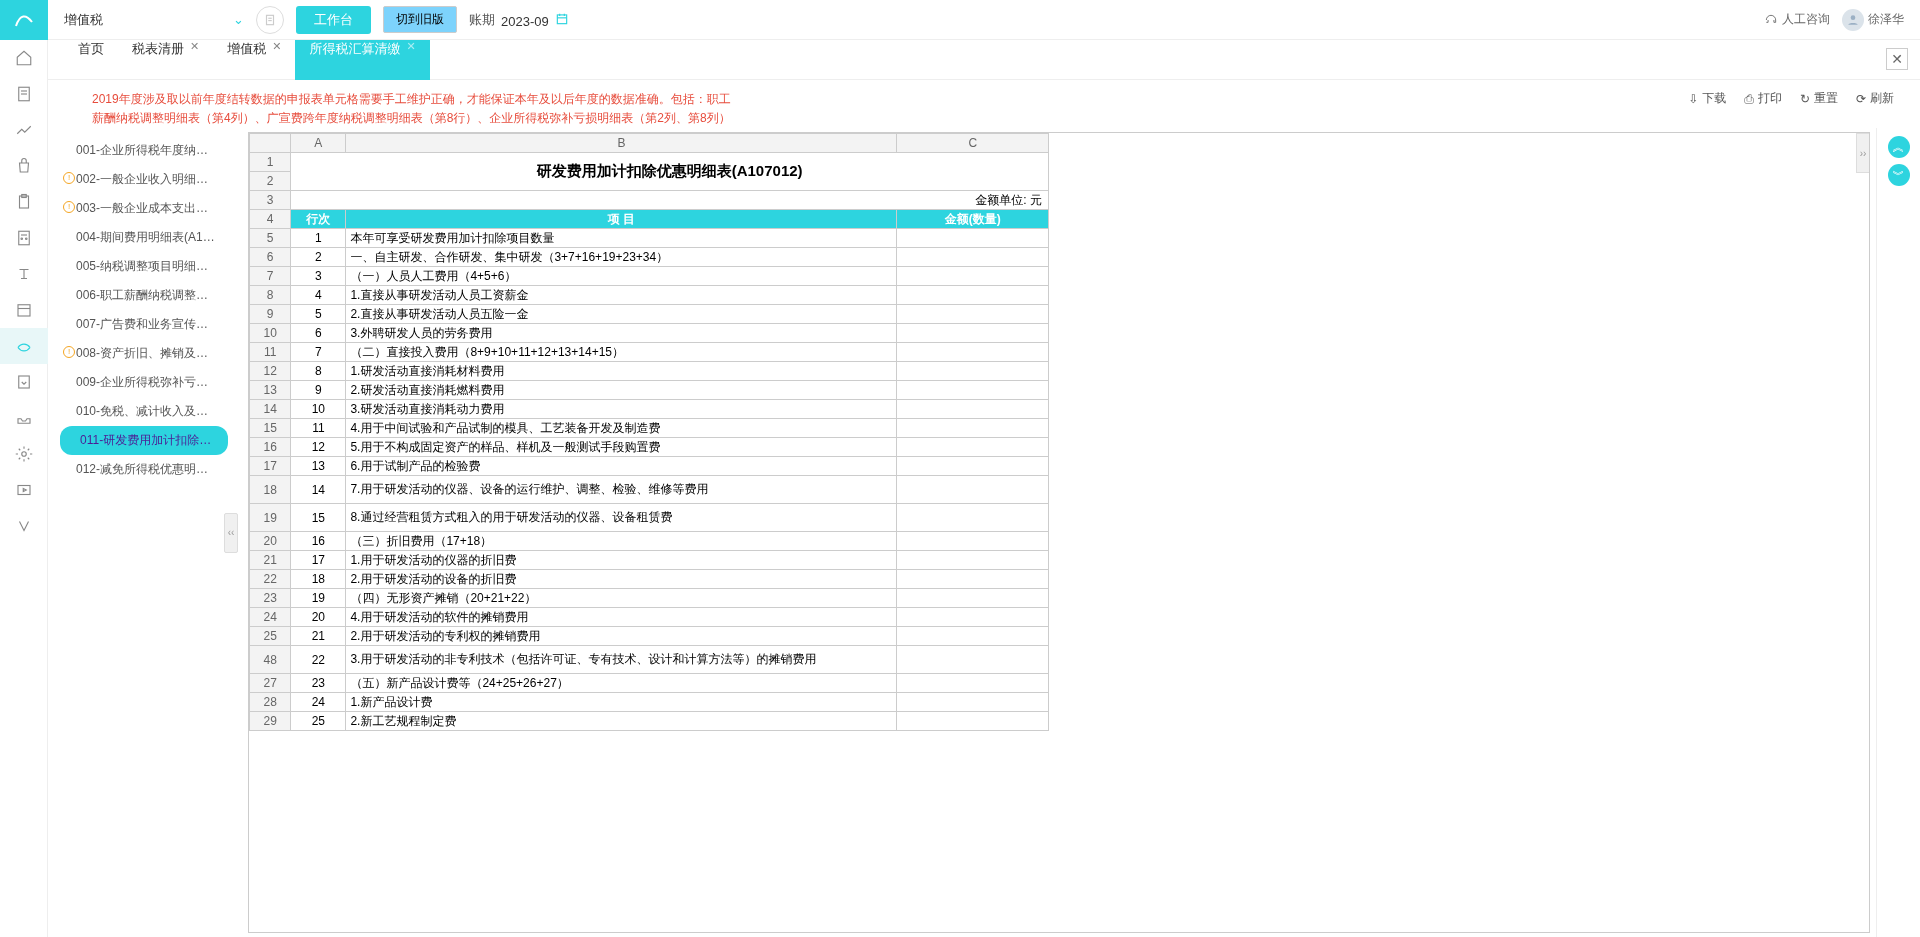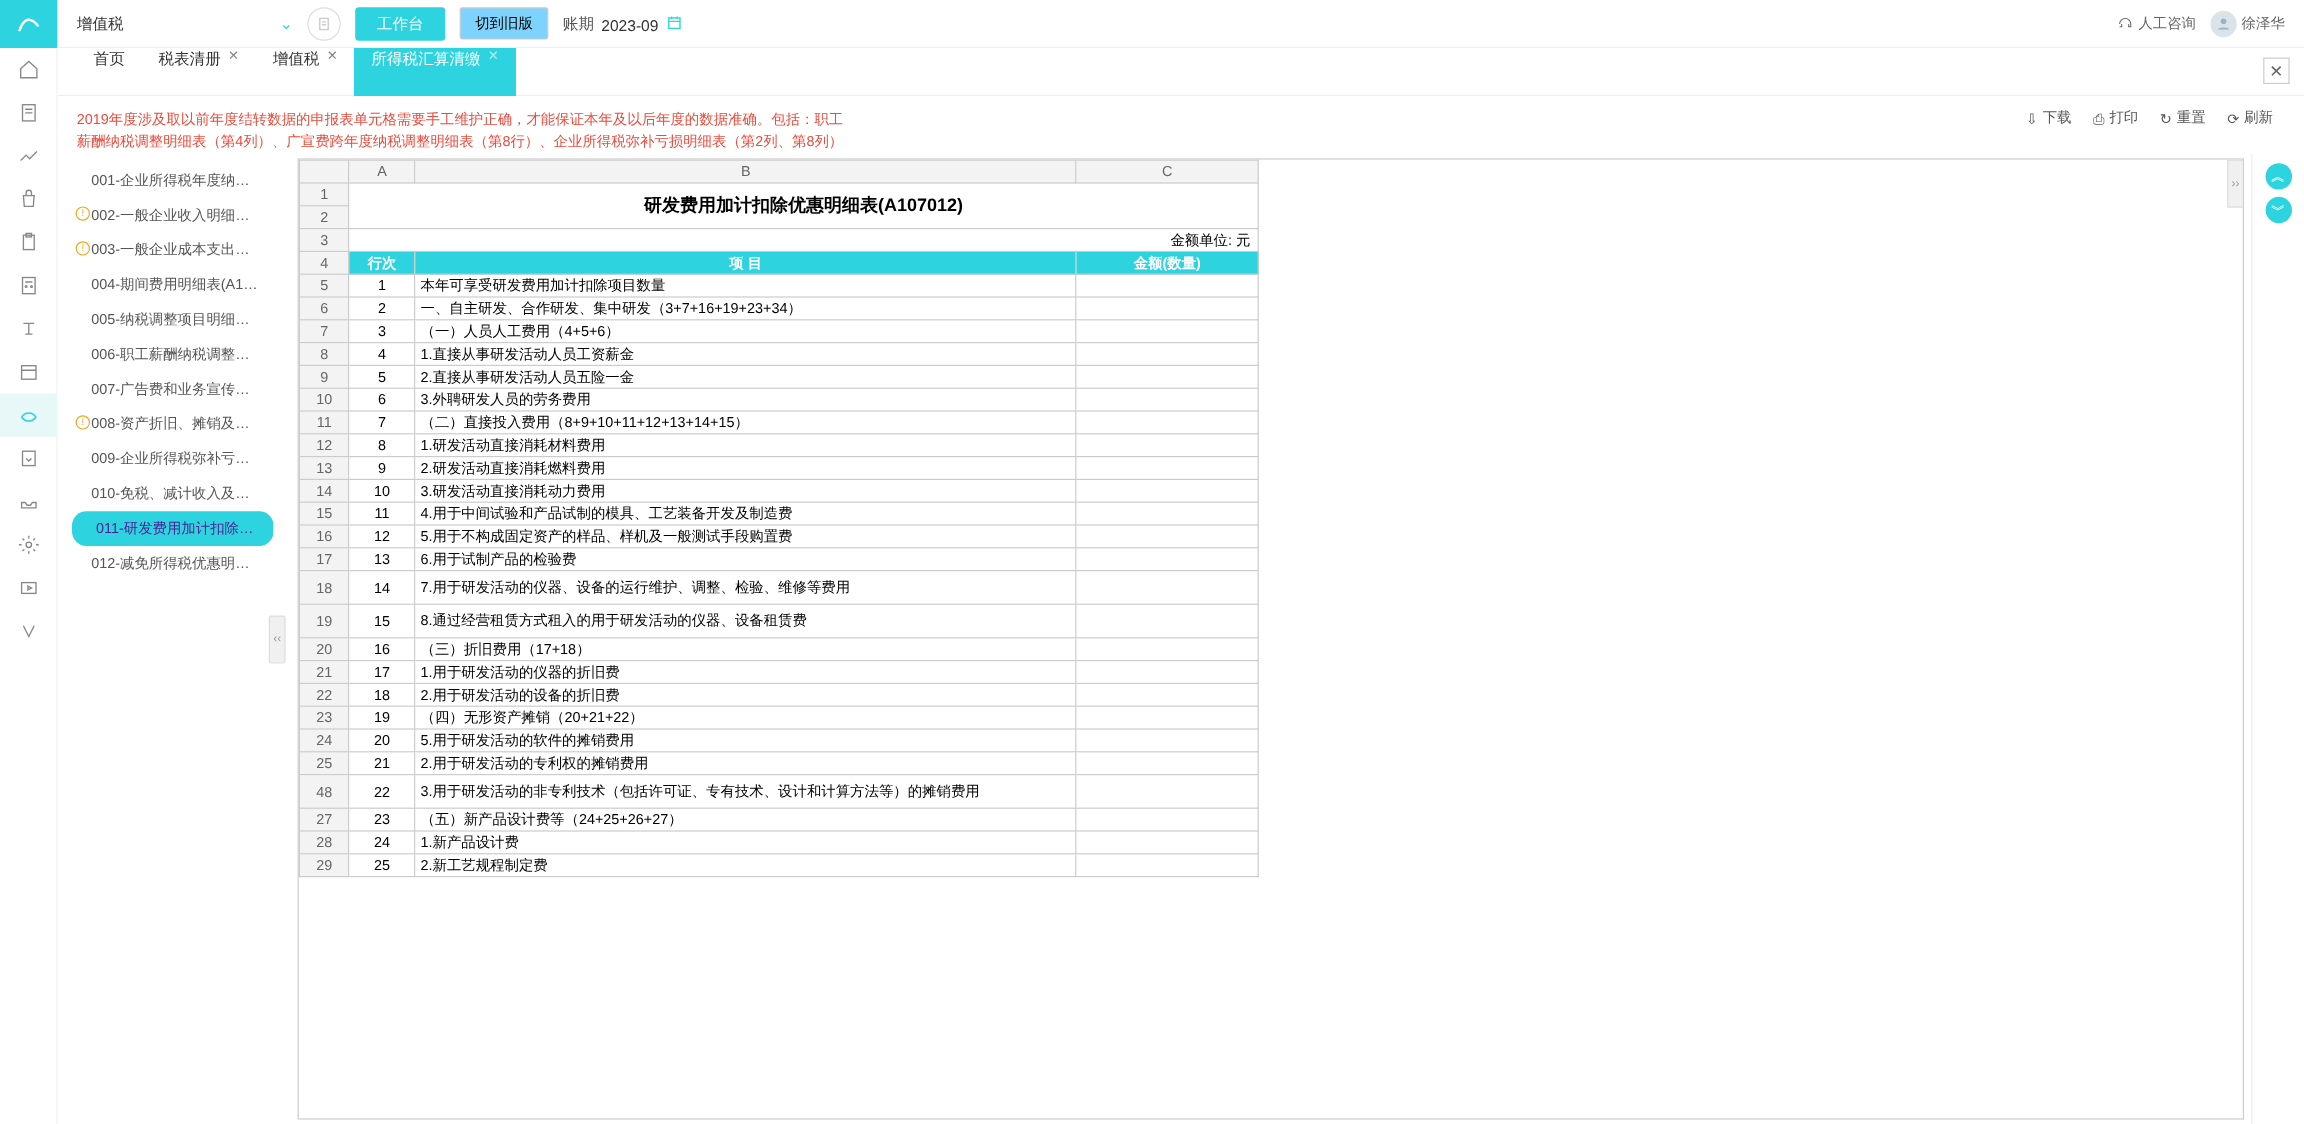--- a/index.html
+++ b/index.html
@@ -34,21 +34,21 @@
 
 .tabs-bar { height: 40px; display: flex; align-items: center; padding: 0 16px; border-bottom: 1px solid #eee; position: relative; }
 .tabs-bar .tab { padding: 0 14px; height: 40px; display: flex; align-items: flex-start; font-size: 13px; color: #333; cursor: pointer; gap: 6px; }
 .tabs-bar .tab.active { background: #2dd4df; color: #fff; }
 .tabs-bar .tab .close-x { font-size: 11px; opacity: .6; }
 .tabs-bar .close-all { position: absolute; right: 12px; top: 8px; width: 22px; height: 22px; display: flex; align-items: center; justify-content: center; border: 1px solid #ccc; font-size: 14px; cursor: pointer; color: #666; }
 
 
 .content { flex: 1; display: flex; flex-direction: column; overflow: hidden; }
 .warning-row { display: flex; padding: 10px 16px 0 16px; align-items: flex-start; }
-.warning-text { color: #e74c3c; font-size: 12px; line-height: 1.6; max-width: 640px; }
+.warning-text { color: #e74c3c; font-size: 12px; line-height: 1.6; max-width: 640px; margin-left: 28px; }
 .actions { margin-left: auto; display: flex; gap: 18px; align-items: center; padding-right: 10px; }
 .actions .action { display: flex; align-items: center; gap: 4px; font-size: 12px; color: #555; cursor: pointer; }
 
 .work-area { flex: 1; display: flex; overflow: hidden; padding-left: 12px; position: relative; }
 
 
 .form-list { width: 168px; padding: 8px 0 8px 0; font-size: 12px; overflow-y: auto; }
 .form-list .form-item { padding: 6px 8px 6px 16px; white-space: nowrap; overflow: hidden; text-overflow: ellipsis; color: #555; cursor: pointer; position: relative; }
 .form-list .form-item.has-warn::before { content: "!"; position: absolute; left: 3px; top: 7px; width: 10px; height: 10px; border: 1px solid #f5a623; border-radius: 50%; font-size: 8px; line-height: 10px; text-align: center; color: #f5a623; }
 .form-list .form-item.active { background: #2dd4df; color: #4c1d95; border-radius: 12px; padding-left: 20px; }
@@ -434,21 +434,21 @@
                   </tr>
                   <tr>
                     <td class="row-head" style="height:19px">23</td>
                     <td class="num-cell">19</td>
                     <td class="item-cell">（四）无形资产摊销（20+21+22）</td>
                     <td class="val-cell"></td>
                   </tr>
                   <tr>
                     <td class="row-head" style="height:19px">24</td>
                     <td class="num-cell">20</td>
-                    <td class="item-cell">5.用于研发活动的软件的摊销费用</td>
+                    <td class="item-cell">4.用于研发活动的软件的摊销费用</td>
                     <td class="val-cell"></td>
                   </tr>
                   <tr>
                     <td class="row-head" style="height:19px">25</td>
                     <td class="num-cell">21</td>
                     <td class="item-cell">2.用于研发活动的专利权的摊销费用</td>
                     <td class="val-cell"></td>
                   </tr>
                   <tr>
                     <td class="row-head" style="height:28px">48</td>

